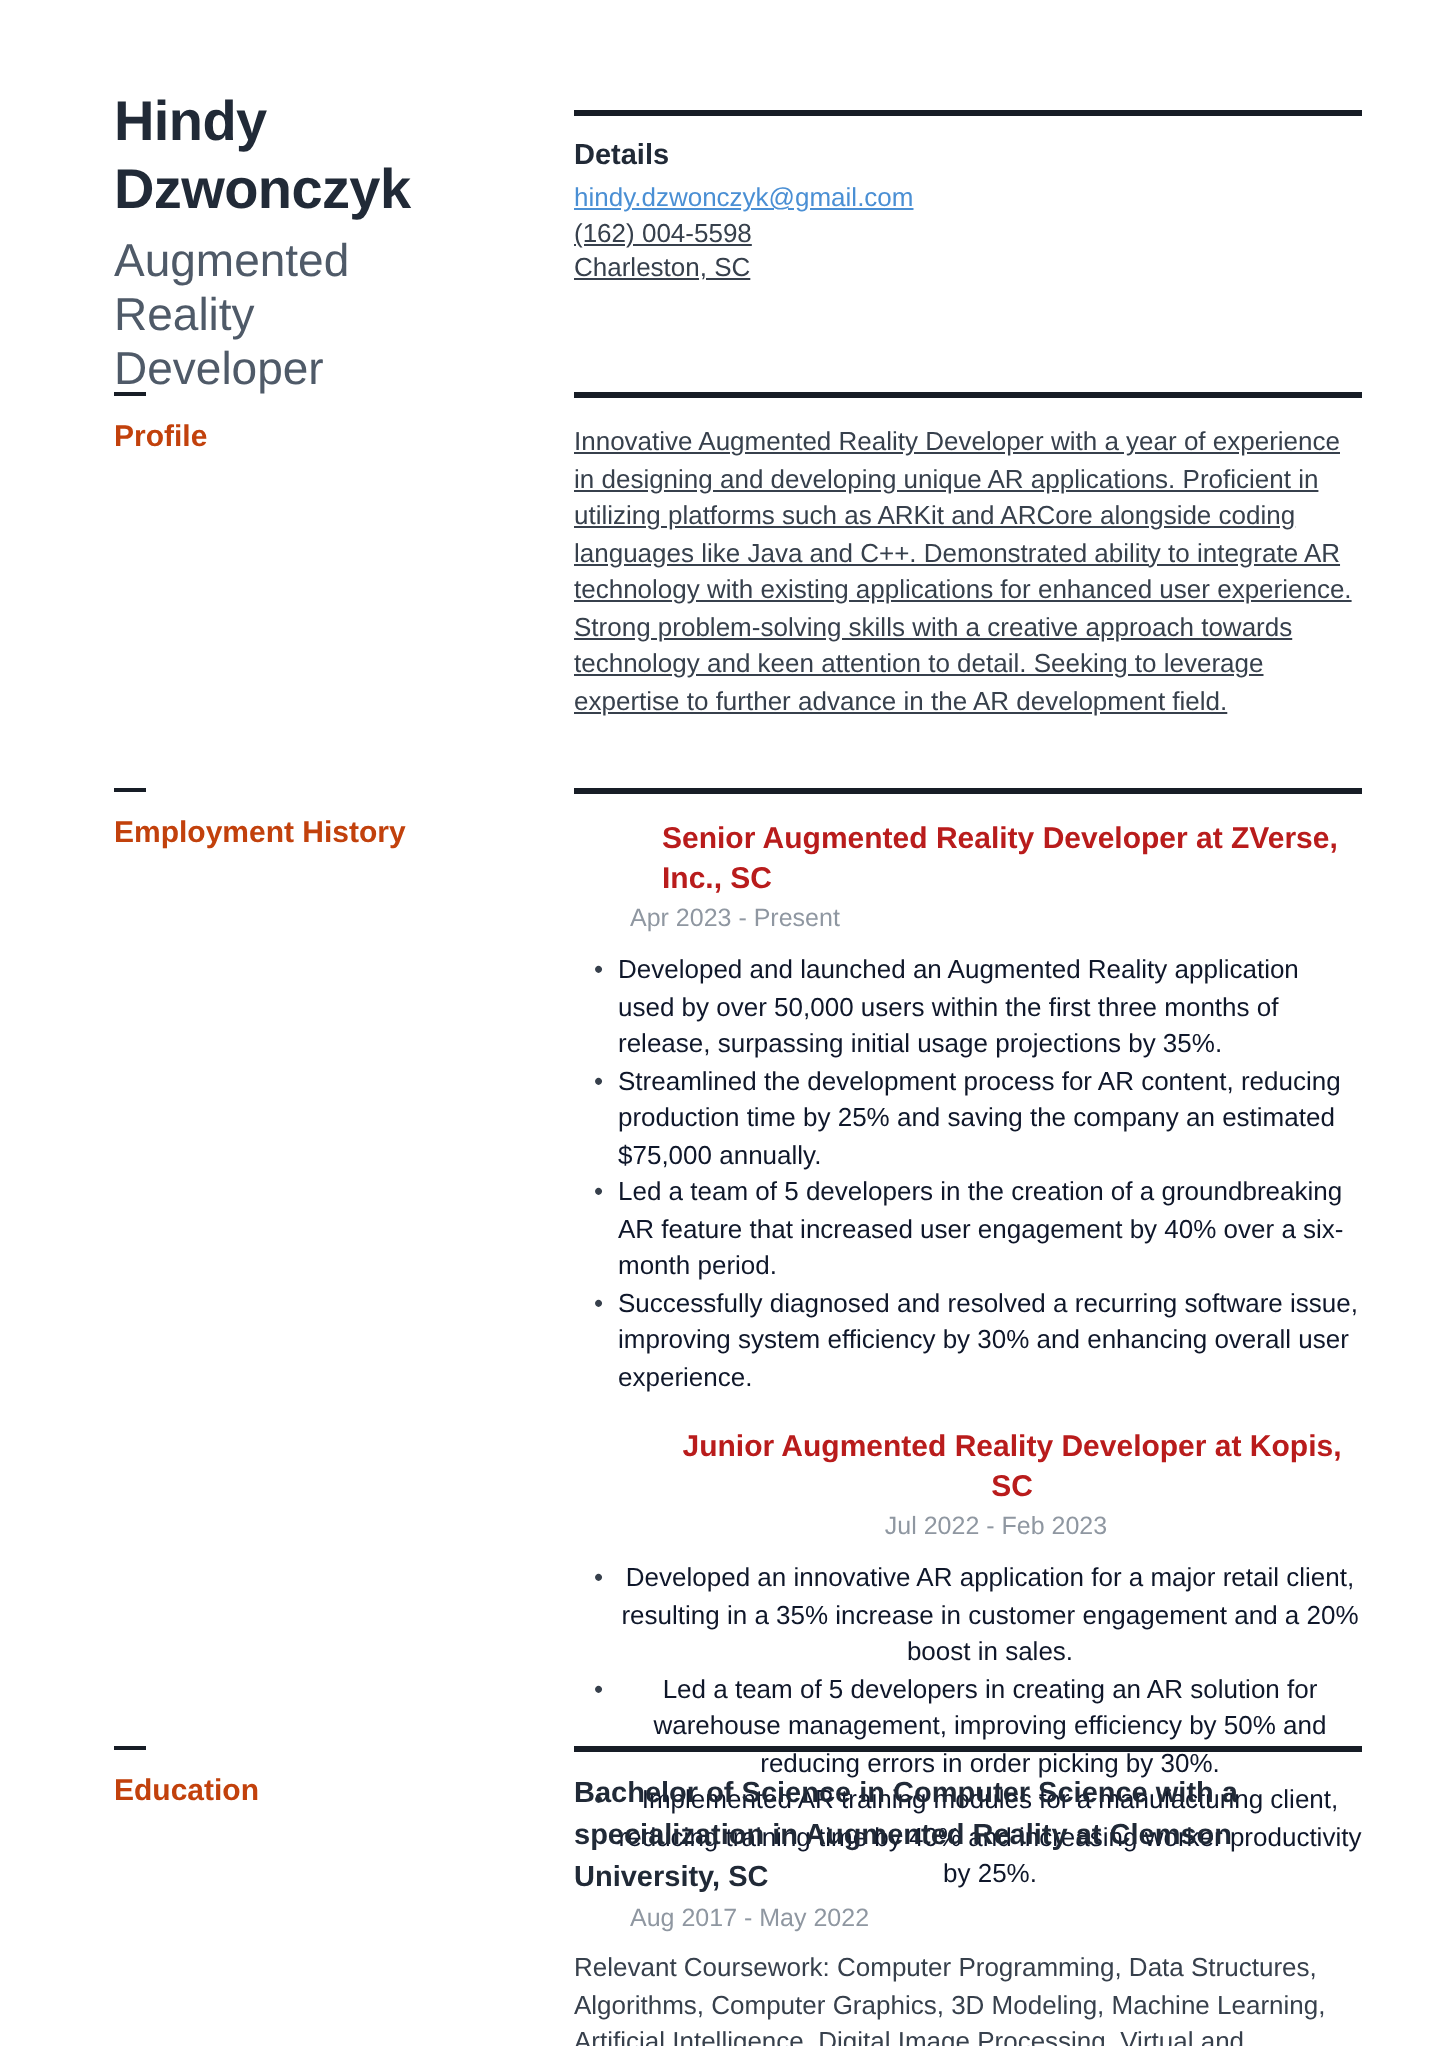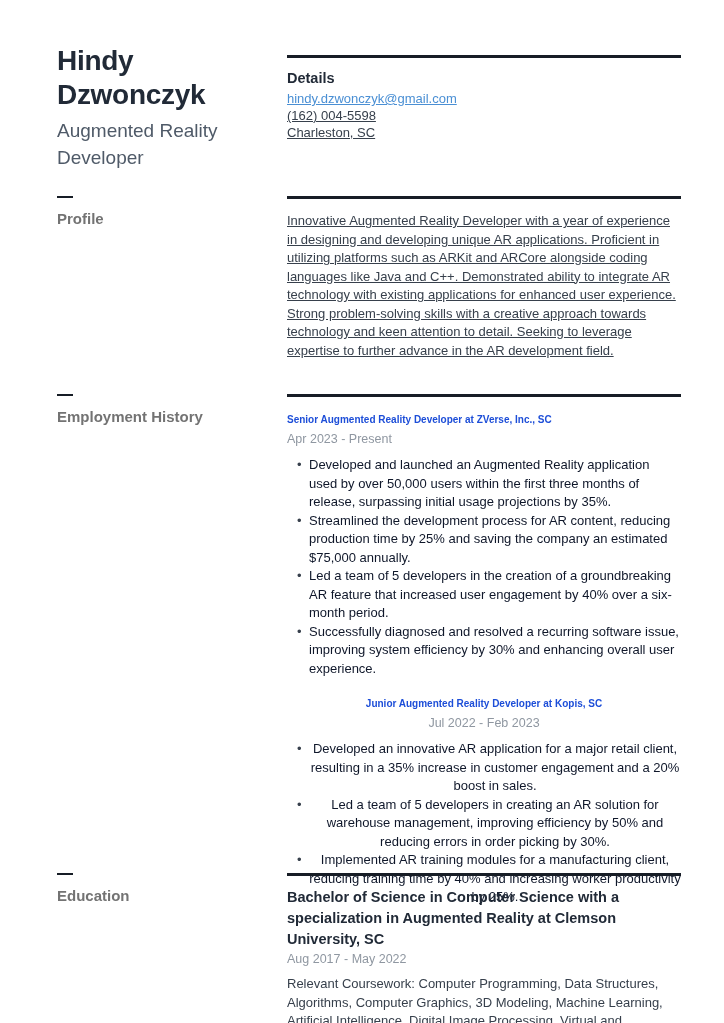--- a/index.html
+++ b/index.html
@@ -14,43 +14,43 @@
   .page { position: relative; width: 724px; height: 872px; background: #fff; }
 
   
   .name-block { position: absolute; left: 57px; top: 44px; width: 205px; }
   .name {
     font-size: 28px; line-height: 34px; font-weight: 700;
     color: #212a37; letter-spacing: -0.3px;
   }
   .job-title-sub {
     margin-top: 5px; width: 180px;
-    font-size: 19px; line-height: 27px; color: #4f5a68;
+    font-size: 23px; line-height: 27px; color: #4f5a68;
   }
 
   .details-block { position: absolute; left: 287px; top: 55px; width: 394px; }
   .rule { border-top: 3px solid #171d26; width: 100%; }
   .details-heading { margin-top: 11px; font-size: 14.5px; line-height: 18px; font-weight: 700; color: #212a37; }
   .detail-line { font-size: 13px; line-height: 17px; color: #37404c; text-decoration: underline; }
   .email-link { color: #4a8fd4; text-decoration: underline; cursor: pointer; margin-top: 3px; display: inline-block; font-size: 13px; line-height: 17px; }
 
   
   .section { position: absolute; left: 57px; width: 624px; display: grid; grid-template-columns: 230px 394px; }
   .section-left { padding-top: 0; }
   .dash { width: 16px; border-top: 2.5px solid #171d26; margin-top: 0; }
-  .section-label { margin-top: 12px; font-size: 15px; font-weight: 700; color: #737373; }
+  .section-label { margin-top: 12px; font-size: 15px; font-weight: 700; color: #c2410c; }
   .section-right { }
 
   .body-text { font-size: 13px; line-height: 18.5px; color: #37404c; }
   .profile-text { margin-top: 13px; text-decoration: underline; }
 
   .job-block-first { margin-top: 13px; }
   .job-block { margin-top: 16px; text-align: center; }
-  .job-title { font-size: 10px; line-height: 20px; font-weight: 700; color: #1d4ed8; }
-  .job-dates { margin-top: 2px; font-size: 12.5px; line-height: 15px; color: #8f97a1; }
+  .job-title { font-size: 15px; line-height: 20px; font-weight: 700; color: #b91c1c; margin-left: 44px; }
+  .job-dates { margin-top: 2px; font-size: 12.5px; line-height: 15px; color: #8f97a1; margin-left: 28px; }
   ul.bullets { margin-top: 9px; list-style: none; }
   ul.bullets li {
     position: relative; padding-left: 22px;
     font-size: 13px; line-height: 18.5px; color: #0f172a;
   }
   ul.bullets li::before {
     content: "\2022";
     position: absolute; left: 10px; top: 0;
     color: #37404c; font-size: 13px;
   }

